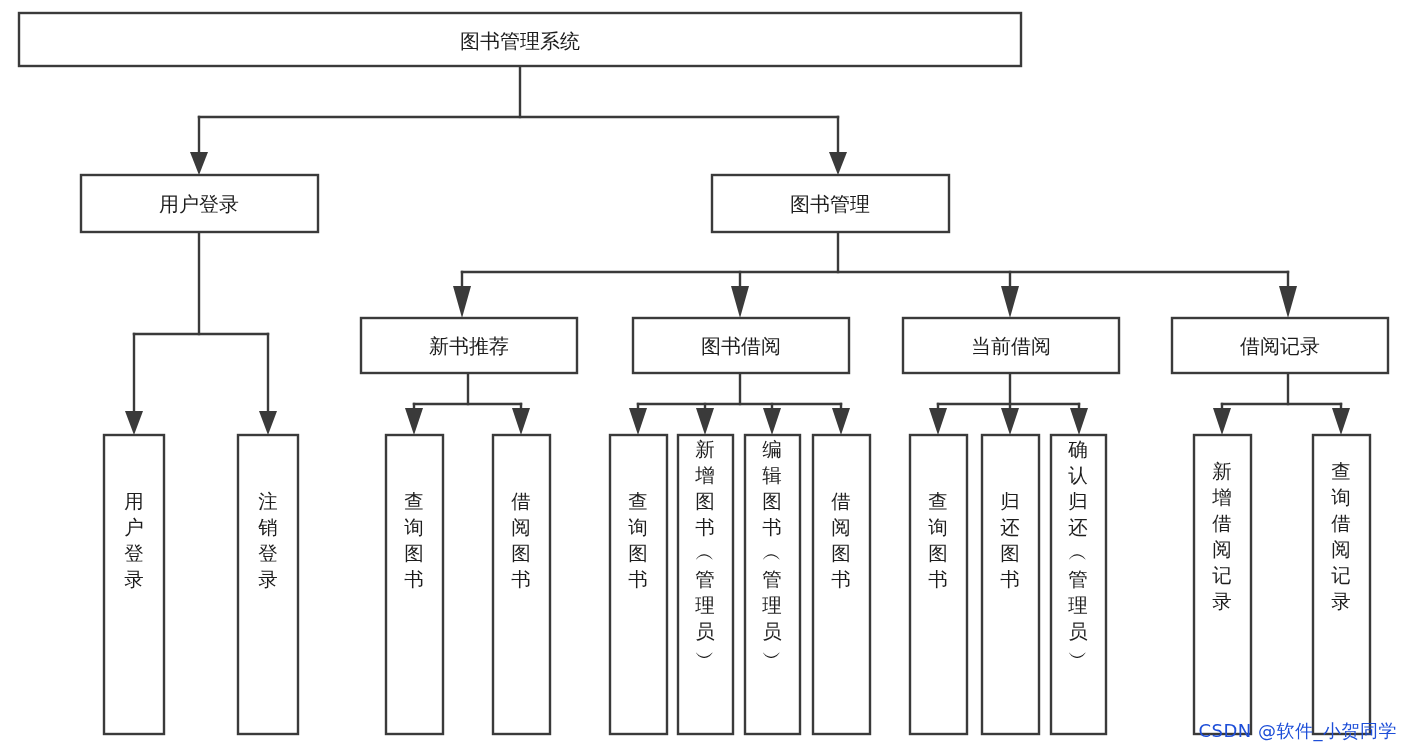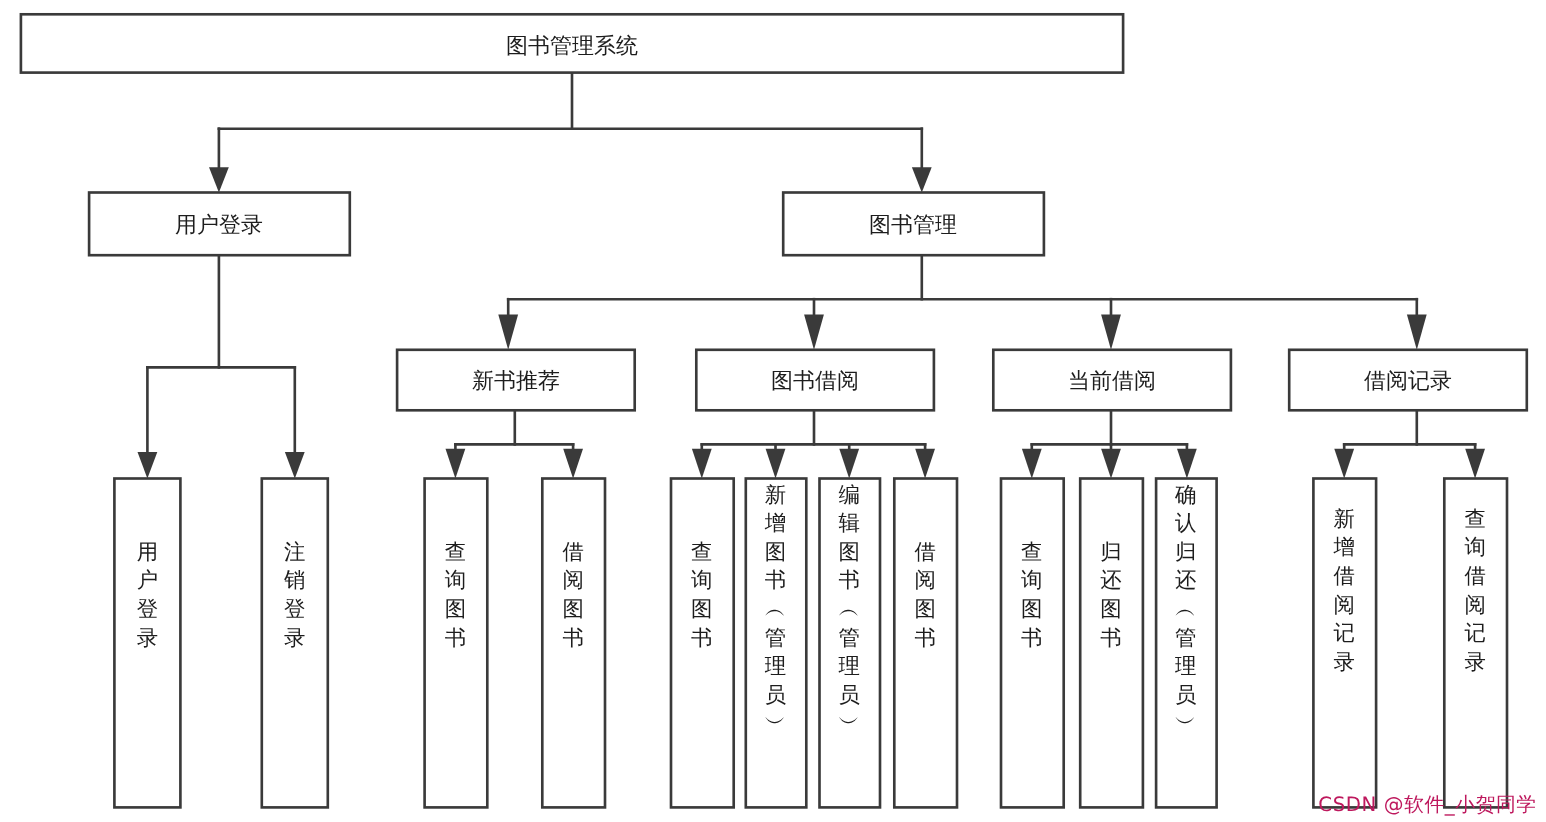--- a/index.html
+++ b/index.html
@@ -55,21 +55,21 @@
     font-size: 19.5px;
     fill: #1d1d1d;
     text-anchor: middle;
   }
   .watermark {
     position: absolute;
     right: 8px;
     bottom: 4px;
     font-family: "DejaVu Sans", "Liberation Sans", sans-serif;
     font-size: 18px;
-    color: #be185d;
+    color: #1d4ed8;
     letter-spacing: 0.5px;
     white-space: nowrap;
     pointer-events: none;
   }
 </style>
 </head>
 <body>
 
 <div id="diagram-root">
 

